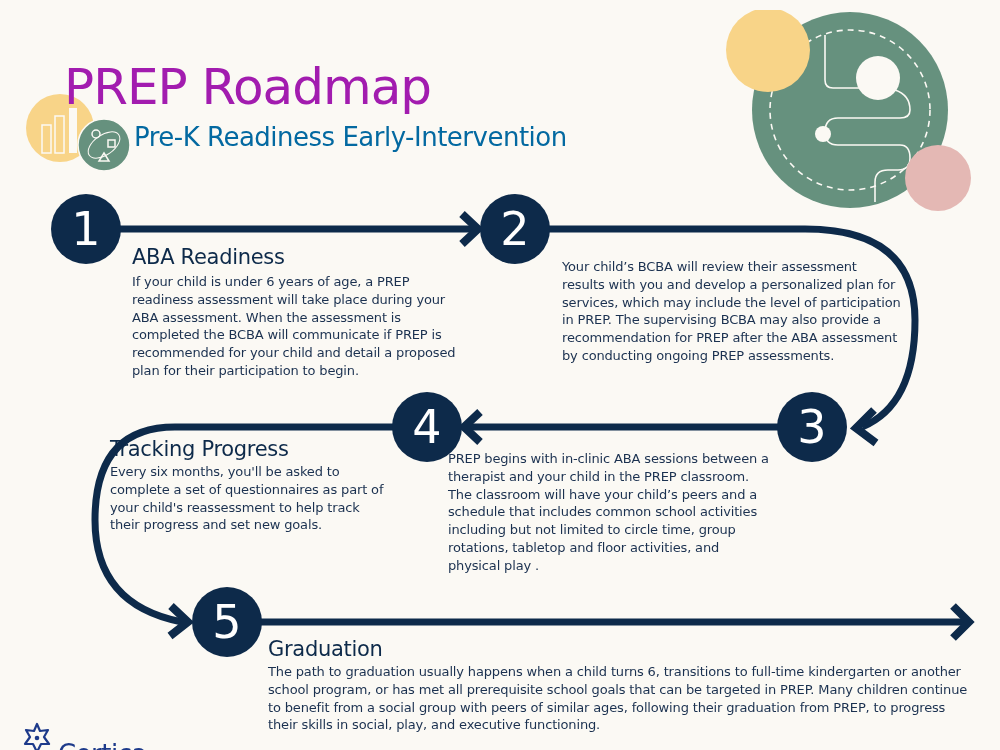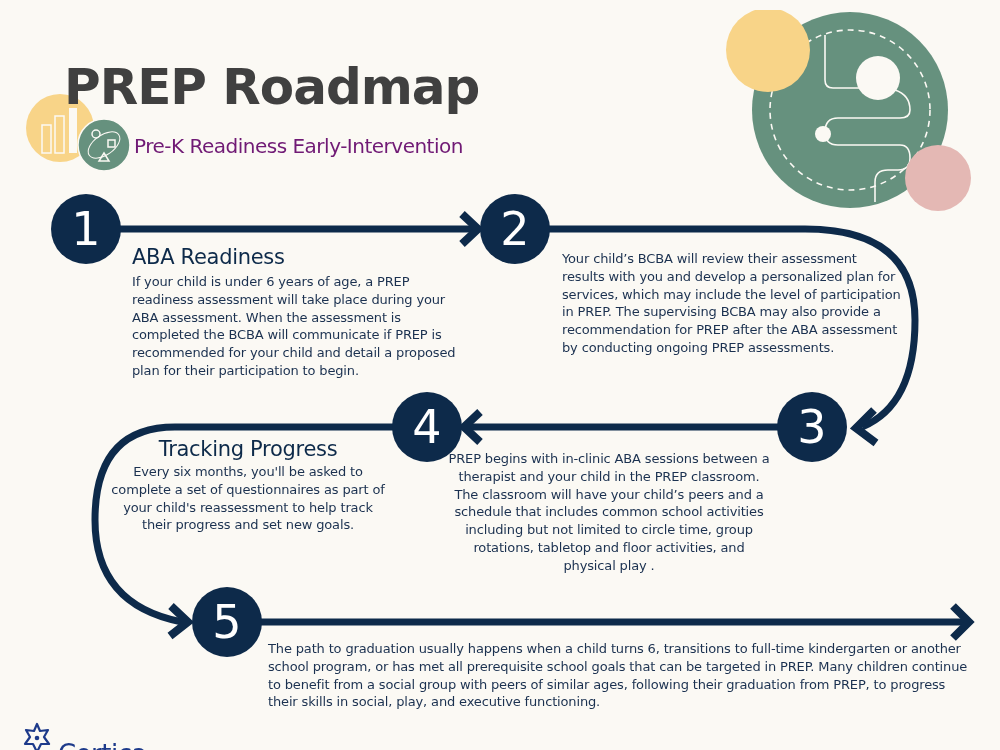--- a/index.html
+++ b/index.html
@@ -4,31 +4,31 @@
 <style>
   html, body { margin: 0; padding: 0; }
   body {
     width: 1000px; height: 750px; position: relative; overflow: hidden;
     background: #fbf9f4;
     font-family: "DejaVu Sans", sans-serif;
     color: #0d2a4a;
   }
   .abs { position: absolute; }
   #title {
-    left: 64px; top: 62px; font-size: 50px; font-weight: 700; letter-spacing: -1px;
-    color: #404040; white-space: nowrap; line-height: 1;
+    left: 64px; top: 62px; font-size: 50px; font-weight: 400; letter-spacing: -1px;
+    color: #a21caf; white-space: nowrap; line-height: 1;
   }
   #subtitle {
-    left: 134px; top: 122px; font-size: 20px; font-weight: 500; color: #701a75;
-    white-space: nowrap; letter-spacing: -0.5px; margin-top: 12px;
+    left: 134px; top: 122px; font-size: 26px; font-weight: 500; color: #0369a1;
+    white-space: nowrap; letter-spacing: -0.5px;
   }
   svg.road { position: absolute; left: 0; top: 0; }
   .step-title { font-size: 21px; font-weight: 500; white-space: nowrap; letter-spacing: -0.3px; line-height: 1.1; }
   .step-body { font-size: 13px; line-height: 17.8px; color: #1b3150; letter-spacing: -0.15px; }
-  .right { text-align: center; }
+  .right { text-align: left; }
   .num {
     position: absolute; width: 70px; height: 70px; border-radius: 50%;
     background: #0d2a4a; color: #fff; font-size: 46px; font-weight: 400;
     display: flex; align-items: center; justify-content: center; line-height: 1;
   }
   #logo { left: 22px; top: 707px; display: flex; align-items: center; gap: 6px; color: #1d3a8a; }
   #logo .txt { font-size: 26px; font-weight: 400; letter-spacing: -0.5px; margin-top: 32px; }
 </style>
 </head>
 <body>
@@ -86,33 +86,34 @@
 <div class="num" style="left:777px;top:392px;">3</div>
 <div class="num" style="left:392px;top:392px;">4</div>
 <div class="num" style="left:192px;top:587px;">5</div>
 
 <div class="abs" style="left:132px;top:246px;width:330px;">
   <div class="step-title">ABA Readiness</div>
   <div class="step-body" style="margin-top:4px;">If your child is under 6 years of age, a PREP readiness assessment will take place during your ABA assessment. When the assessment is completed the BCBA will communicate if PREP is recommended for your child and detail a proposed plan for their participation to begin.</div>
 </div>
 
 <div class="abs" style="left:562px;top:246px;width:340px;">
-  <div class="step-body" style="margin-top:4px;">Your child’s BCBA will review their assessment results with you and develop a personalized plan for services, which may include the level of participation in PREP. The supervising BCBA may also provide a recommendation for PREP after the ABA assessment by conducting ongoing PREP assessments.</div>
+  <div class="step-body" style="margin-top:12px;">Your child’s BCBA will review their assessment results with you and develop a personalized plan for services, which may include the level of participation in PREP. The supervising BCBA may also provide a recommendation for PREP after the ABA assessment by conducting ongoing PREP assessments.</div>
 </div>
 
 <div class="abs right" style="left:448px;top:438px;width:322px;">
   <div class="step-body" style="margin-top:12px;">PREP begins with in-clinic ABA sessions between a therapist and your child in the PREP classroom. The classroom will have your child’s peers and a schedule that includes common school activities including but not limited to circle time, group rotations, tabletop and floor activities, and physical play .</div>
 </div>
 
 <div class="abs right" style="left:110px;top:438px;width:276px;">
   <div class="step-title">Tracking Progress</div>
   <div class="step-body" style="margin-top:2px;">Every six months, you'll be asked to complete a set of questionnaires as part of your child's reassessment to help track their progress and set new goals.</div>
 </div>
 
 <div class="abs" style="left:268px;top:638px;width:700px;">
+  <div class="step-title">Graduation</div>
   <div class="step-body" style="margin-top:2px;">The path to graduation usually happens when a child turns 6, transitions to full-time kindergarten or another school program, or has met all prerequisite school goals that can be targeted in PREP. Many children continue to benefit from a social group with peers of similar ages, following their graduation from PREP, to progress their skills in social, play, and executive functioning.</div>
 </div>
 
 <div id="logo" class="abs">
   <svg width="30" height="32" viewBox="0 0 30 32">
     <g fill="none" stroke="#1d3a8a" stroke-width="2.2" stroke-linecap="round" stroke-linejoin="round">
       <path d="M15 2 L18 9 L26 8 L22 15 L27 22 L19 22 L15 30 L11 22 L3 22 L8 15 L4 8 L12 9 Z"></path>
     </g>
     <circle cx="15" cy="16" r="2.3" fill="#1d3a8a"></circle>
   </svg>

